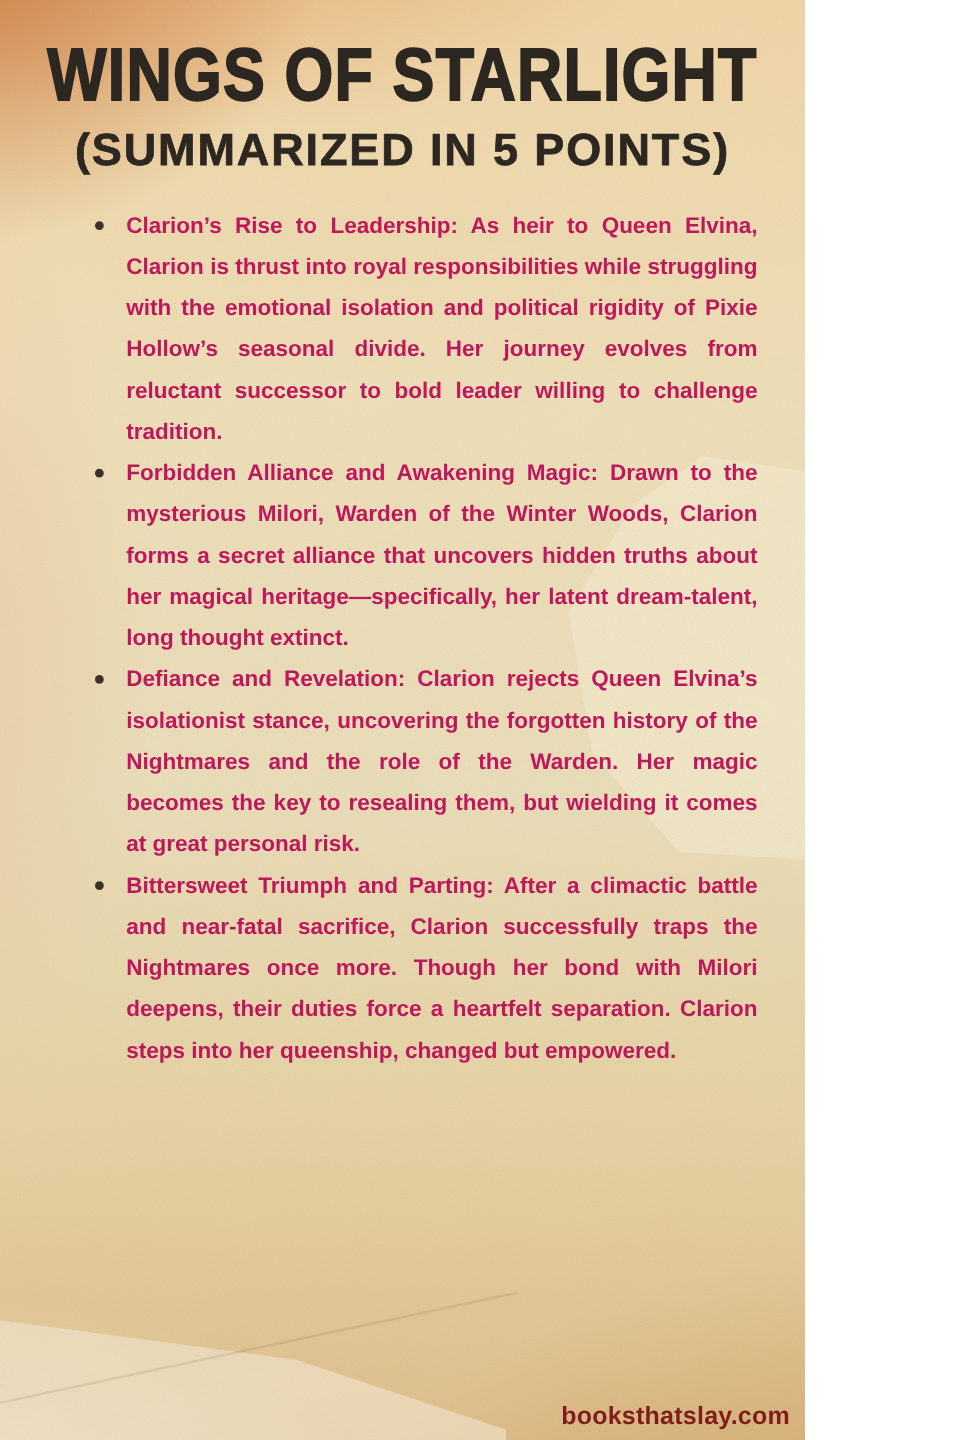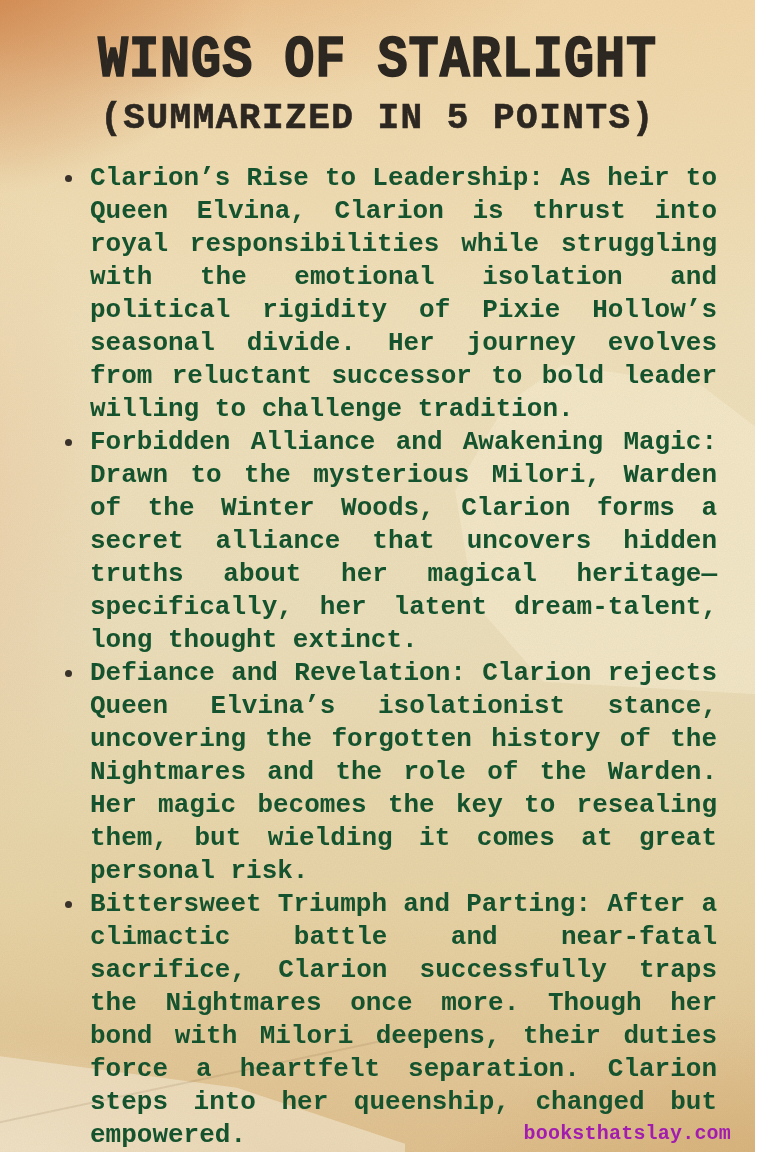--- a/index.html
+++ b/index.html
@@ -2,24 +2,24 @@
 <html><head>
 <meta charset="utf-8">
 <style>
   html, body {
     margin: 0;
     padding: 0;
     background: #ffffff;
   }
   .page {
     position: relative;
-    width: 755px;
+    width: 644px;
     height: 1152px;
     overflow: hidden;
-    font-family: Liberation Mono, monospace;
+    font-family: Liberation Sans, sans-serif;
   }
   
   .bg {
     position: absolute;
     inset: 0;
     background:
       radial-gradient(ellipse 430px 330px at -50px -40px, rgba(199,105,43,0.80), rgba(199,105,43,0) 72%),
       radial-gradient(ellipse 520px 250px at 28% -70px, rgba(223,148,85,0.50), rgba(223,148,85,0) 70%),
       radial-gradient(ellipse 260px 520px at -60px 45%, rgba(233,176,136,0.35), rgba(233,176,136,0) 70%),
       radial-gradient(ellipse 640px 420px at 108% 112%, rgba(198,148,78,0.55), rgba(198,148,78,0) 68%),
@@ -73,48 +73,48 @@
     margin: 7px 0 0 0;
     font-size: 36px;
     font-weight: 700;
     letter-spacing: 1.5px;
     -webkit-text-stroke: 0.6px #2d2721;
     white-space: nowrap;
   }
   
   .points {
     position: relative;
-    margin: 23px 38px 0 0;
+    margin: 23px 38px 0 11px;
     padding: 0 0 0 90px;
     list-style: none;
-    color: #14532d;
-    font-size: 26px;
+    color: #be185d;
+    font-size: 18px;
     font-weight: 700;
     line-height: 33px;
     text-align: justify;
   }
   .points li { position: relative; }
   .dot {
     position: absolute;
     left: -25px;
     top: 13px;
     width: 7px;
     height: 7px;
     border-radius: 50%;
     background: #39322a;
   }
   
   .watermark {
     position: absolute;
-    right: 24px;
+    right: 12px;
     bottom: 7px;
     font-size: 20px;
     font-weight: 700;
     letter-spacing: 0.2px;
-    color: #a21caf;
+    color: #7f1d1d;
   }
 </style>
 </head>
 <body>
 
 <div class="page">
 
   <div class="bg"></div>
   <div class="patch patch-a"></div>
   <div class="patch patch-b"></div>

